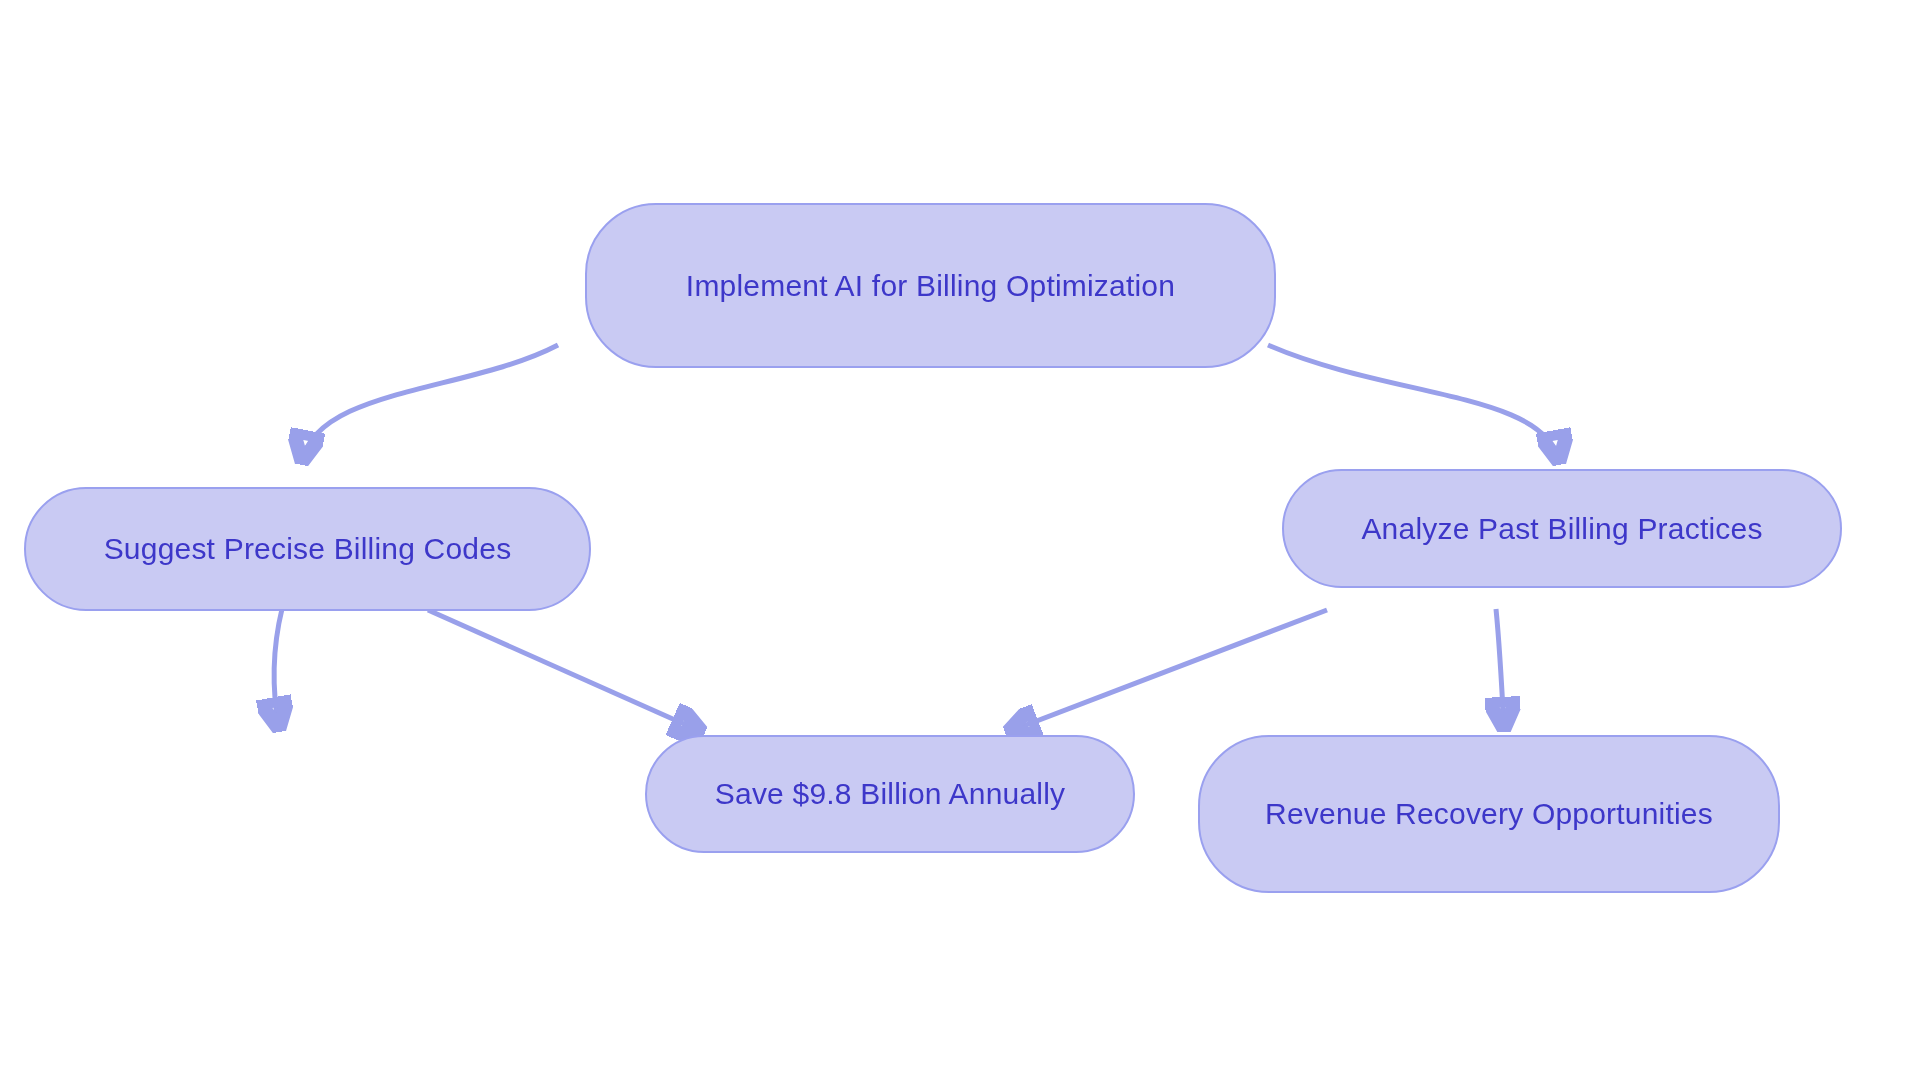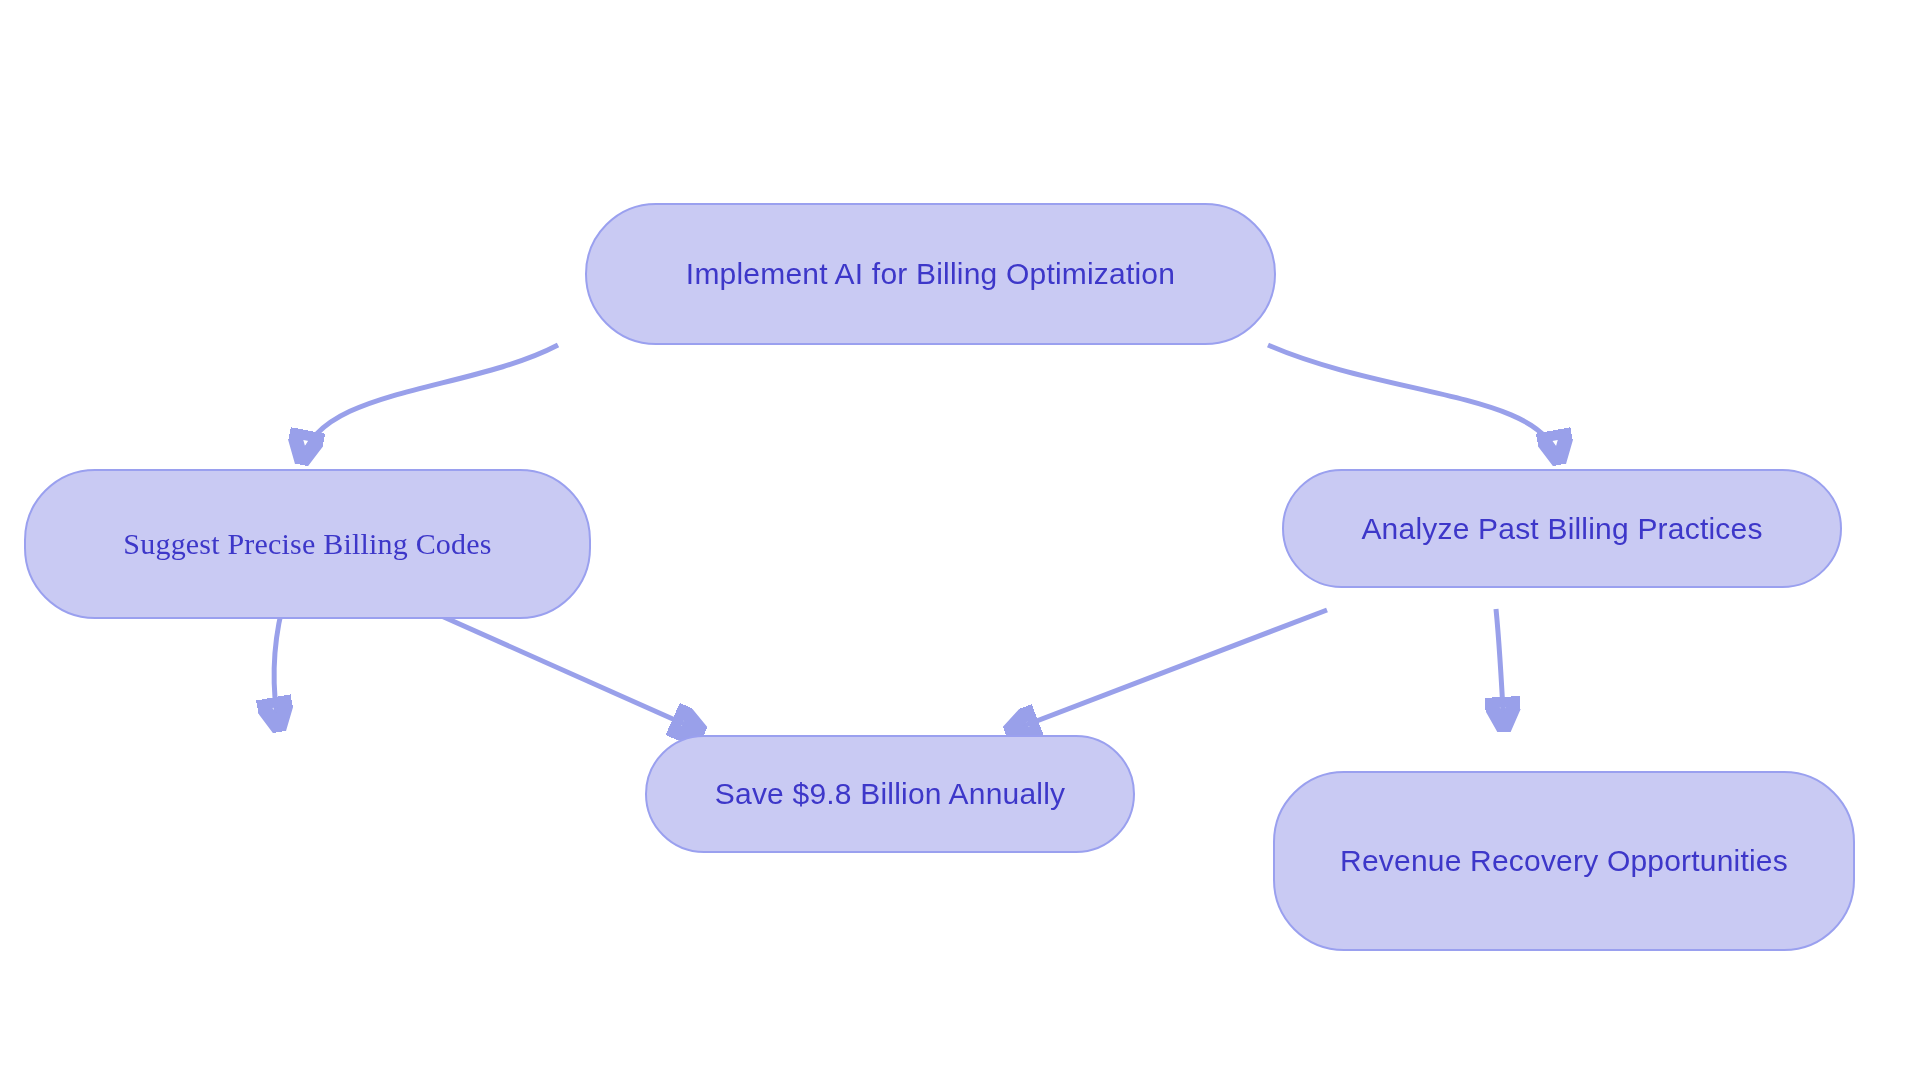--- a/index.html
+++ b/index.html
@@ -39,26 +39,26 @@
     background: #c9caf3;
     border: 2px solid #9aa0ef;
     border-radius: 71px;
     color: #3d37c9;
     font-size: 30px;
     letter-spacing: 0.2px;
     box-sizing: border-box;
     padding: 0 30px;
     white-space: nowrap;
   }
-  .node-root    { left: 585px;  top: 203px; width: 691px; height: 142px; }
-  .node-suggest { left: 24px;   top: 469px; width: 567px; height: 150px; font-family: Liberation Serif, serif; }
+  .node-root    { left: 585px;  top: 203px; width: 691px; height: 165px; }
+  .node-suggest { left: 24px;   top: 487px; width: 567px; height: 124px; }
   .node-analyze { left: 1282px; top: 469px; width: 560px; height: 119px; }
   .node-denials { left: 48px;   top: 735px; width: 466px; height: 142px; }
   .node-save    { left: 645px;  top: 735px; width: 490px; height: 118px; }
-  .node-revenue { left: 1273px; top: 735px; width: 582px; height: 180px; margin-top: 36px; }
+  .node-revenue { left: 1198px; top: 735px; width: 582px; height: 158px; }
 </style>
 </head>
 <body>
 
 <div class="canvas">
 
   <svg class="edges" viewBox="0 0 1920 1083" xmlns="http://www.w3.org/2000/svg">
     <defs>
       <marker id="arrowhead" viewBox="0 0 12 12" refX="11" refY="6" markerWidth="7" markerHeight="7" orient="auto">
         <path d="M1,1 L11,6 L1,11 Z" fill="#99a0ea" stroke="none"></path>

